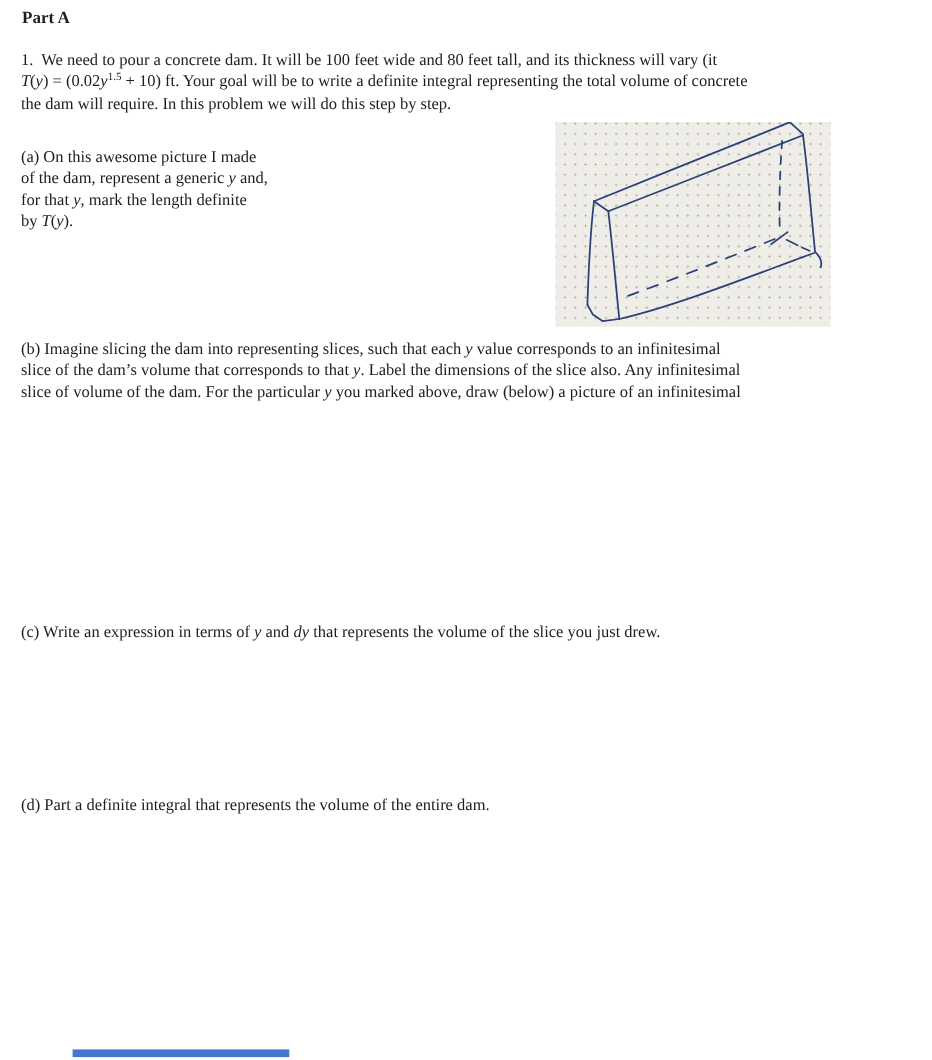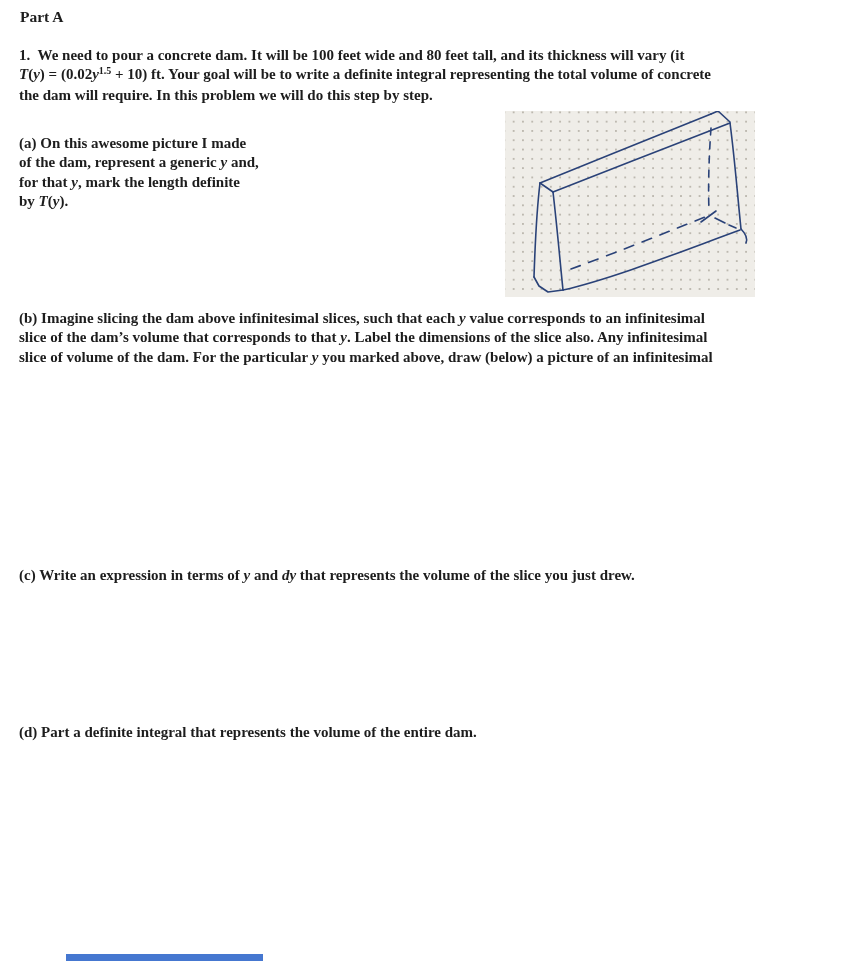--- a/index.html
+++ b/index.html
@@ -6,21 +6,21 @@
   #page{
     position:relative;
     width:847px;height:964px;
     background:#ffffff;
     overflow:hidden;
     font-family:"Liberation Serif","DejaVu Serif",serif;
     color:#1d1d1d;
   }
   .abs{position:absolute;}
   .doc-text{font-size:15px;line-height:19.4px;}
-  .line{white-space:pre;font-weight:bold;}
+  .line{white-space:pre;}
   .seg-i{font-style:italic;}
   .seg-sup{font-size:10px;position:relative;top:-5px;letter-spacing:0;text-align:center;}
   #heading{top:8px;left:20px;font-size:15.5px;font-weight:bold;}
   #p1{top:46px;left:19px;}
   #part-a{top:134px;left:19px;}
   #part-b{top:309px;left:19px;}
   #part-c{top:566px;left:19px;}
   #part-d{top:723px;left:19px;}
   #dam-figure{
     top:111px;left:505px;width:250px;height:186px;
@@ -73,21 +73,21 @@
         <path stroke-dasharray="7 7" d="M206,17 C204,45 203,75 204,100"></path>
         <path stroke-dasharray="10 9" d="M66,158 C110,142 160,122 200,106"></path>
         <path d="M196,111 L211,100"></path>
         <path d="M210,107 L220,112"></path>
         <path d="M224,114 L231,117"></path>
       </g>
     </svg>
   </div>
 
   <div id="part-b" class="abs doc-text">
-    <div class="line"><span>(b) Imagine slicing the dam above infinitesimal slices, such that each </span><span class="seg-i">y</span><span> value corresponds to an infinitesimal</span></div>
+    <div class="line"><span>(b) Imagine slicing the dam into representing slices, such that each </span><span class="seg-i">y</span><span> value corresponds to an infinitesimal</span></div>
     <div class="line"><span>slice of the dam’s volume that corresponds to that </span><span class="seg-i">y</span><span>. Label the dimensions of the slice also. Any infinitesimal</span></div>
     <div class="line"><span>slice of volume of the dam. For the particular </span><span class="seg-i">y</span><span> you marked above, draw (below) a picture of an infinitesimal</span></div>
   </div>
 
   <div id="part-c" class="abs doc-text">
     <div class="line"><span>(c) Write an expression in terms of </span><span class="seg-i">y</span><span> and </span><span class="seg-i">dy</span><span> that represents the volume of the slice you just drew.</span></div>
   </div>
 
   <div id="part-d" class="abs doc-text">
     <div class="line"><span>(d) Part a definite integral that represents the volume of the entire dam.</span></div>

